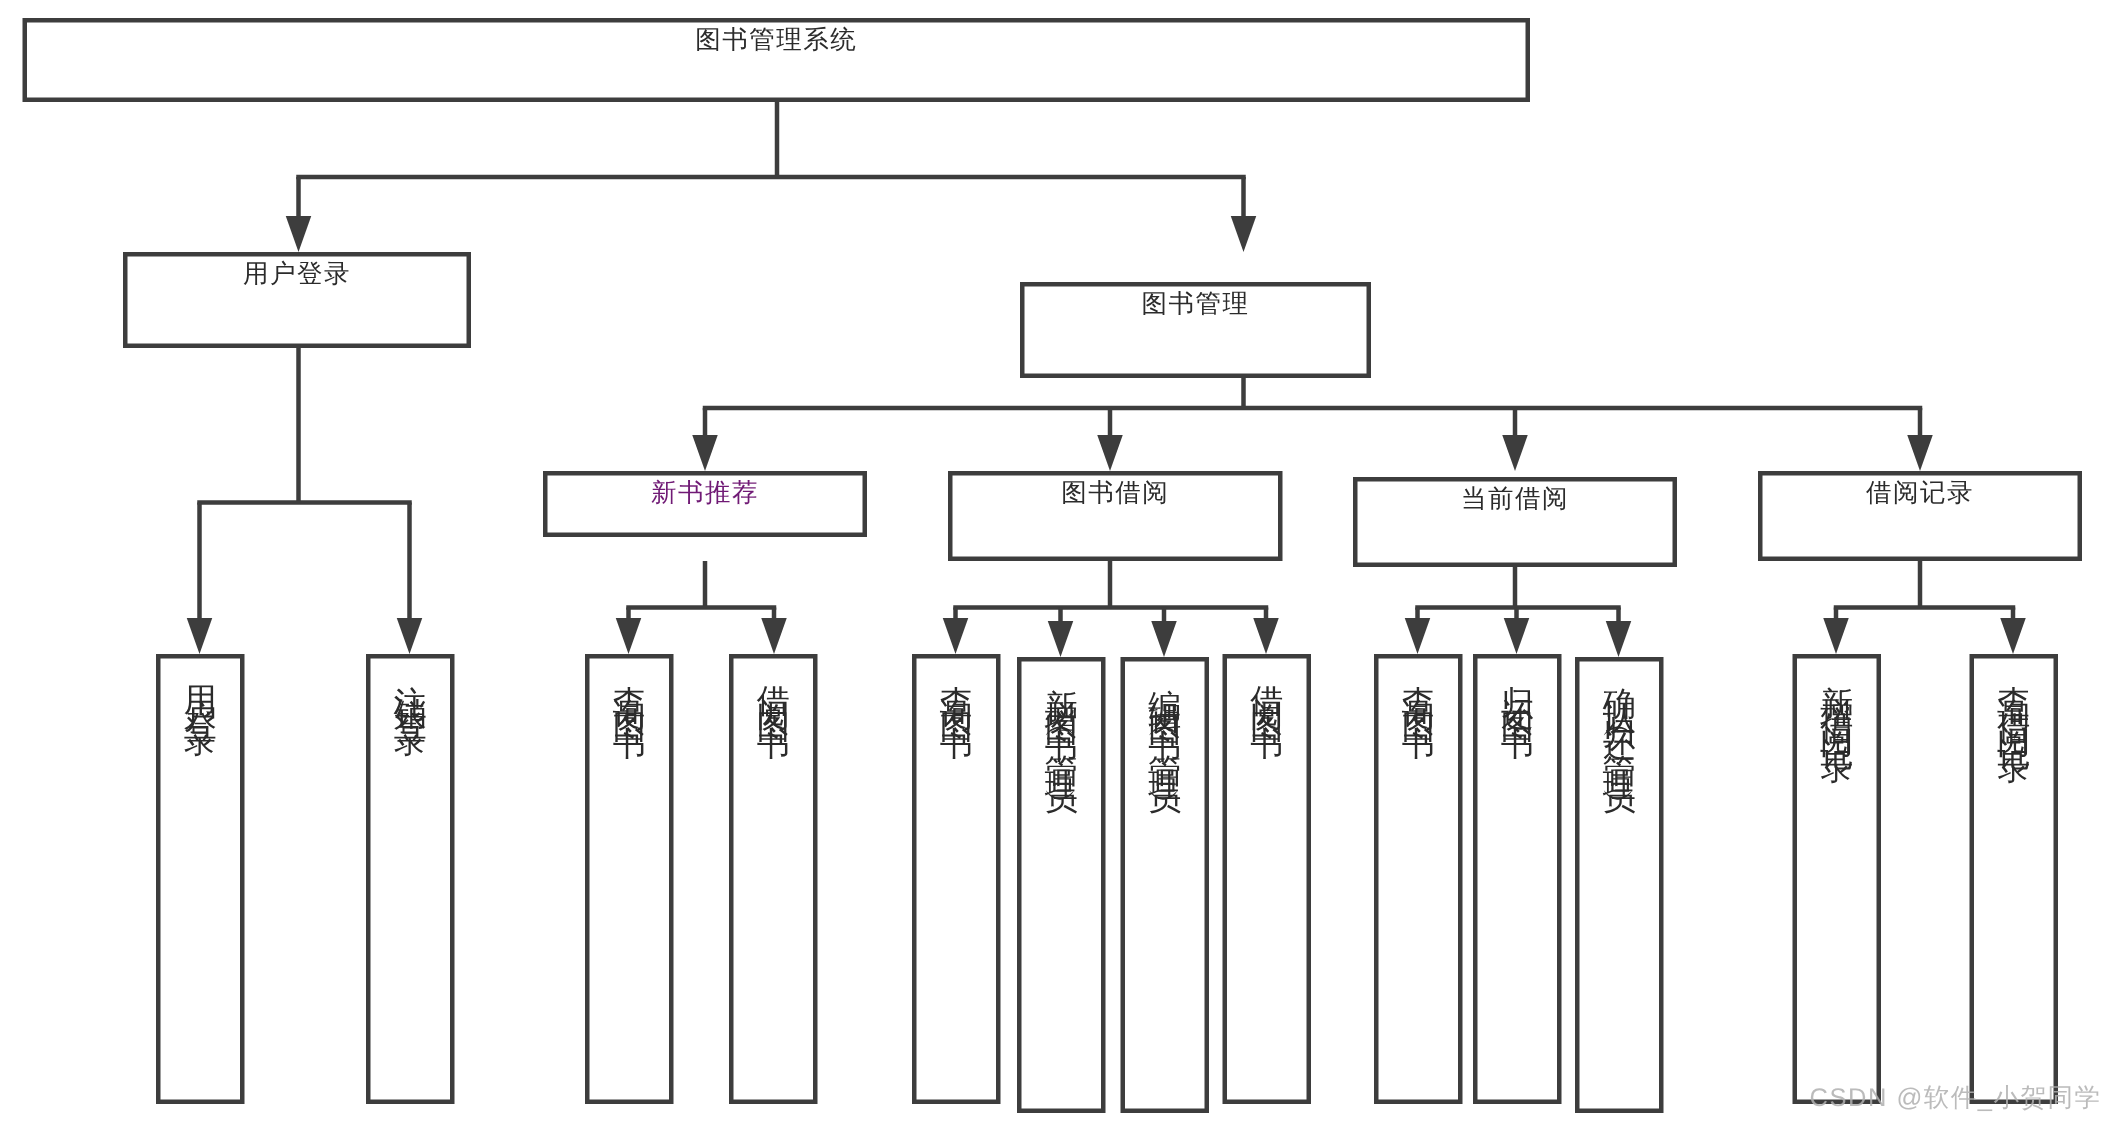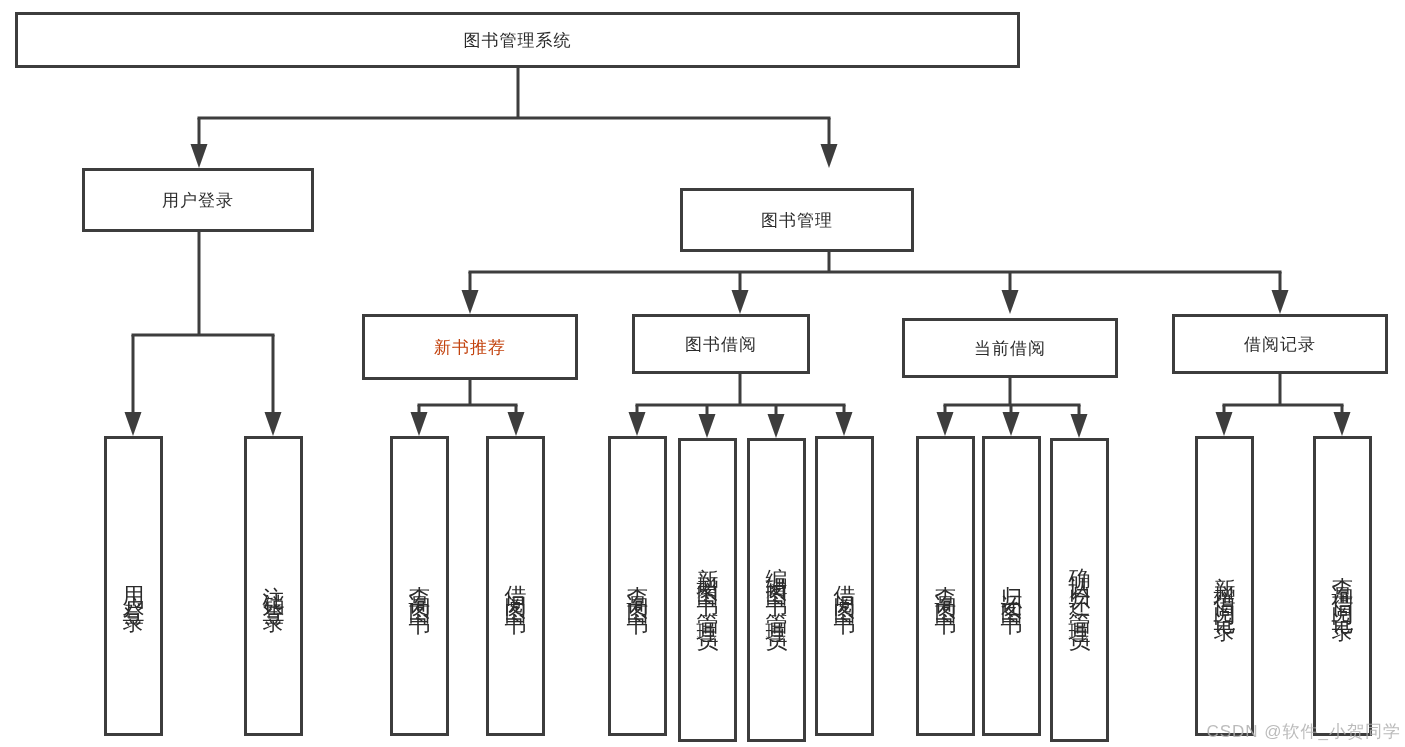--- a/index.html
+++ b/index.html
@@ -16,21 +16,21 @@
     left: 0; top: 0;
     width: 1405px; height: 747px;
     pointer-events: none;
   }
   .node {
     position: absolute;
     box-sizing: border-box;
     background: #ffffff;
     border: 3px solid #3d3d3d;
     display: flex;
-    align-items: center;
+    align-items: flex-start;
     justify-content: center;
     color: #2b2b2b;
   }
   .node.h .label {
     font-size: 17px;
     letter-spacing: 1px;
     white-space: nowrap;
   }
   .node.v .label {
     writing-mode: vertical-rl;
@@ -111,24 +111,24 @@
   <div id="nodes">
       <div class="node h" style="left: 15px; top: 12px; width: 1005px; height: 56px; border-color: rgb(61, 61, 61); color: rgb(43, 43, 43);">
         <span class="label">图书管理系统</span>
       </div>
       <div class="node h" style="left: 82px; top: 168px; width: 232px; height: 64px; border-color: rgb(61, 61, 61); color: rgb(43, 43, 43);">
         <span class="label">用户登录</span>
       </div>
       <div class="node h" style="left: 680px; top: 168px; width: 234px; height: 64px; border-color: rgb(61, 61, 61); color: rgb(43, 43, 43); margin-top: 20px;">
         <span class="label">图书管理</span>
       </div>
-      <div class="node h" style="left: 362px; top: 314px; width: 216px; height: 66px; border-color: rgb(61, 61, 61); color: #c2410c;">
+      <div class="node h" style="left: 362px; top: 314px; width: 216px; height: 44px; border-color: rgb(61, 61, 61); color: #701a75;">
         <span class="label">新书推荐</span>
       </div>
-      <div class="node h" style="left: 632px; top: 314px; width: 178px; height: 60px; border-color: rgb(61, 61, 61); color: rgb(43, 43, 43);">
+      <div class="node h" style="left: 632px; top: 314px; width: 223px; height: 60px; border-color: rgb(61, 61, 61); color: rgb(43, 43, 43);">
         <span class="label">图书借阅</span>
       </div>
       <div class="node h" style="left: 902px; top: 318px; width: 216px; height: 60px; border-color: rgb(61, 61, 61); color: rgb(43, 43, 43);">
         <span class="label">当前借阅</span>
       </div>
       <div class="node h" style="left: 1172px; top: 314px; width: 216px; height: 60px; border-color: rgb(61, 61, 61); color: rgb(43, 43, 43);">
         <span class="label">借阅记录</span>
       </div>
       <div class="node v" style="left: 104px; top: 436px; width: 59px; height: 300px; border-color: rgb(61, 61, 61); color: rgb(43, 43, 43);">
         <span class="label">用户登录</span>

